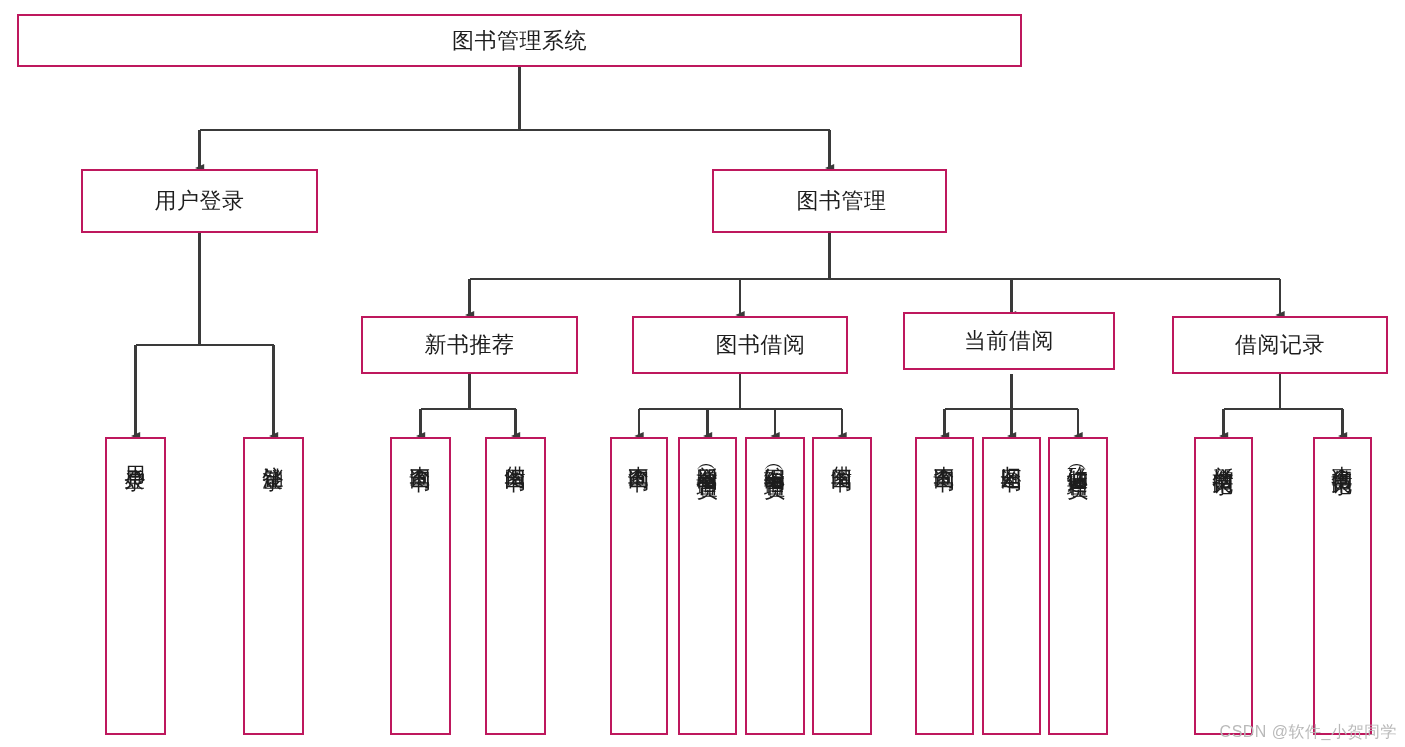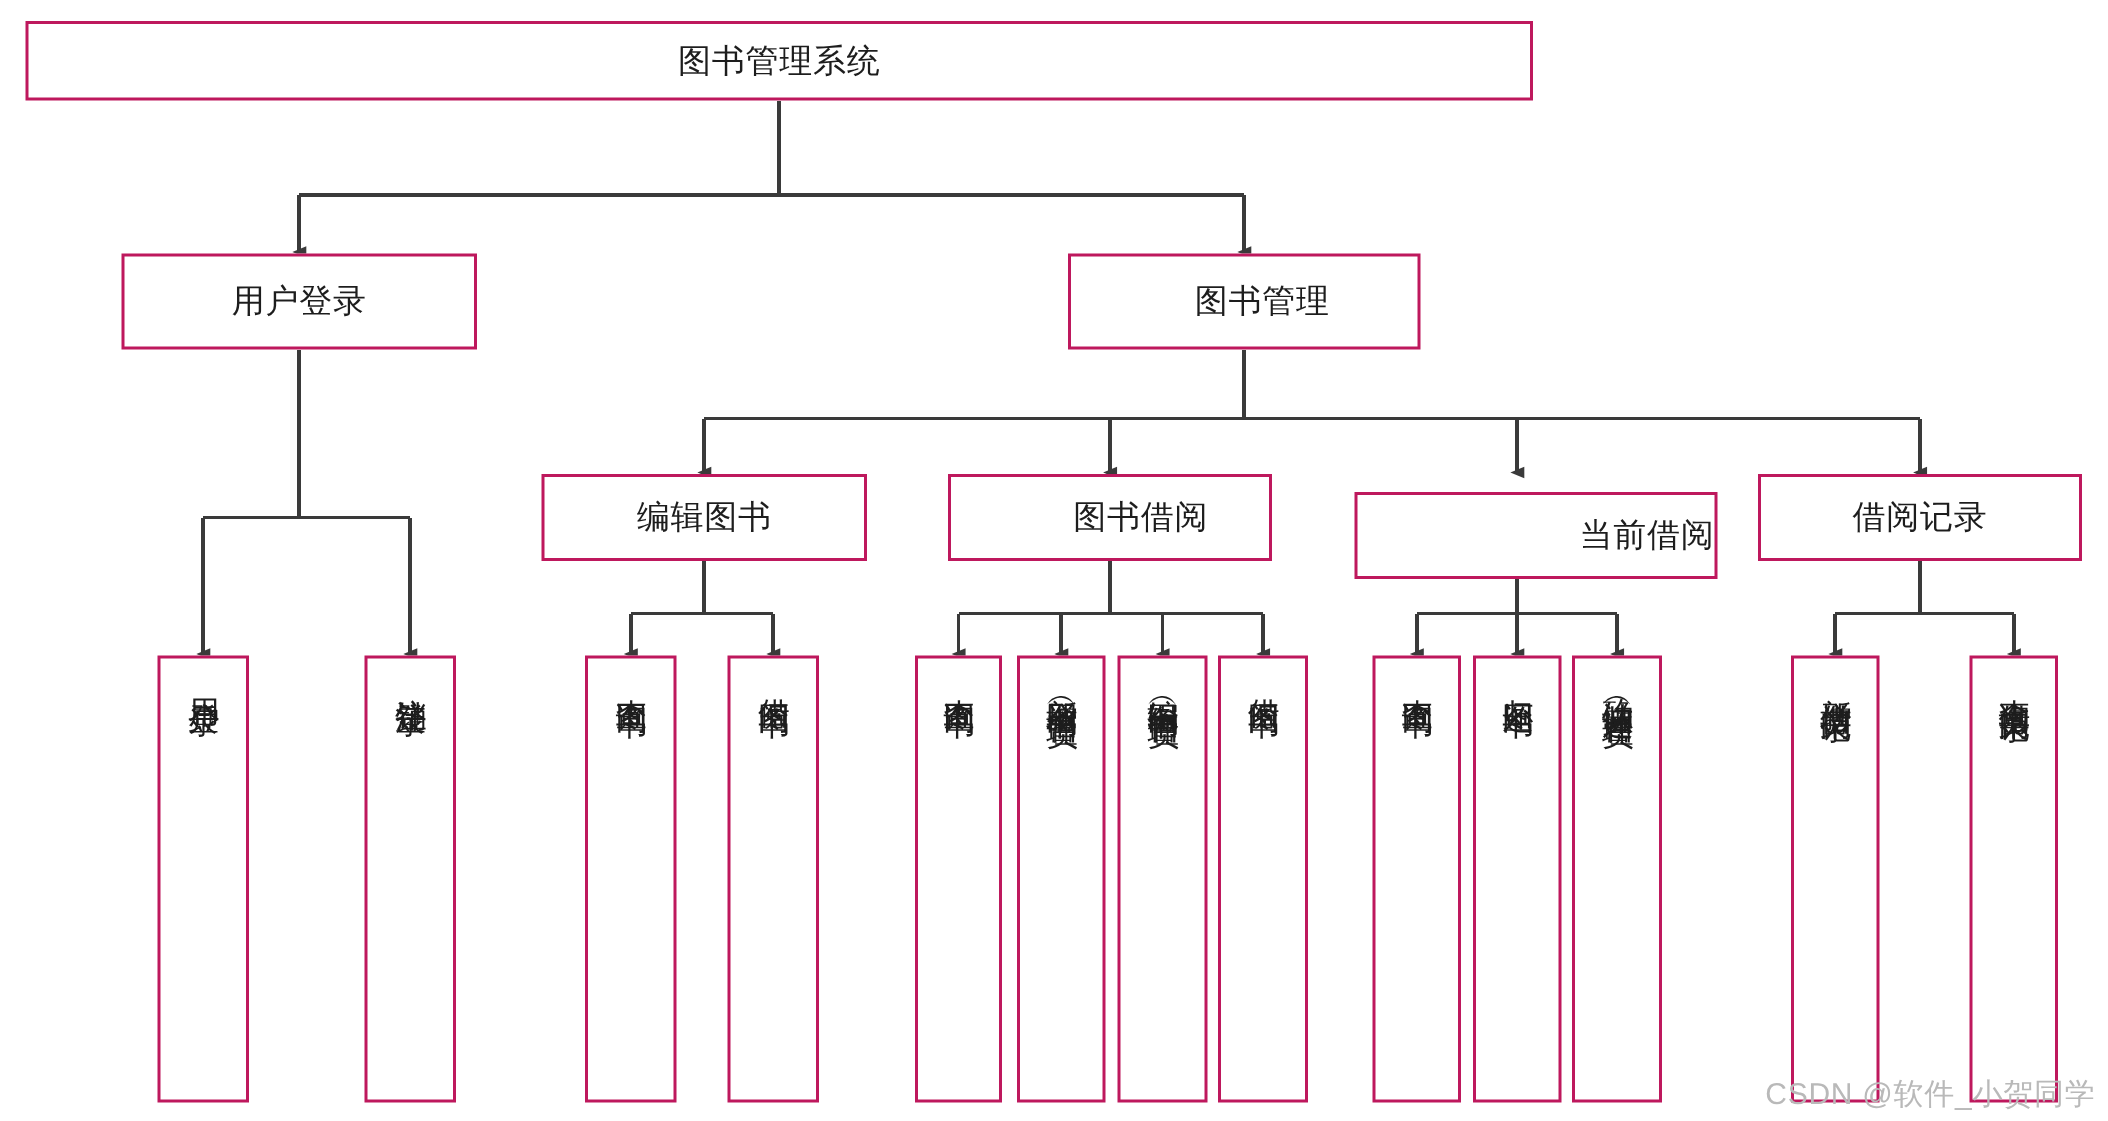--- a/index.html
+++ b/index.html
@@ -52,21 +52,21 @@
     writing-mode: vertical-rl;
     text-orientation: upright;
     font-size: 21px;
     letter-spacing: 2px;
     line-height: 1;
   }
   .watermark {
     position: absolute;
     right: 8px;
     bottom: 4px;
-    font-size: 20px;
+    font-size: 16px;
     color: #b9b9b9;
     white-space: pre;
     letter-spacing: 0.5px;
     pointer-events: none;
   }
 </style>
 </head>
 <body>
 
 <div id="diagram-root">
@@ -116,26 +116,26 @@
       <div class="node horizontal" style="left: 17px; top: 14px; width: 1005px; height: 53px;">
         <span class="node-label">图书管理系统</span>
       </div>
       <div class="node horizontal" style="left: 81px; top: 169px; width: 237px; height: 64px;">
         <span class="node-label">用户登录</span>
       </div>
       <div class="node horizontal" style="left: 712px; top: 169px; width: 235px; height: 64px; padding-left: 24px;">
         <span class="node-label">图书管理</span>
       </div>
       <div class="node horizontal" style="left: 361px; top: 316px; width: 217px; height: 58px;">
-        <span class="node-label">编辑图书</span>
+        <span class="node-label">新书推荐</span>
       </div>
       <div class="node horizontal" style="left: 632px; top: 316px; width: 216px; height: 58px; padding-left: 41px;">
         <span class="node-label">图书借阅</span>
       </div>
-      <div class="node horizontal" style="left: 903px; top: 328px; width: 242px; height: 58px; justify-content: flex-end;">
+      <div class="node horizontal" style="left: 903px; top: 312px; width: 212px; height: 58px;">
         <span class="node-label">当前借阅</span>
       </div>
       <div class="node horizontal" style="left: 1172px; top: 316px; width: 216px; height: 58px;">
         <span class="node-label">借阅记录</span>
       </div>
       <div class="node vertical" style="left: 105px; top: 437px; width: 61px; height: 298px;">
         <span class="node-label">用户登录</span>
       </div>
       <div class="node vertical" style="left: 243px; top: 437px; width: 61px; height: 298px;">
         <span class="node-label">注销登录</span>

